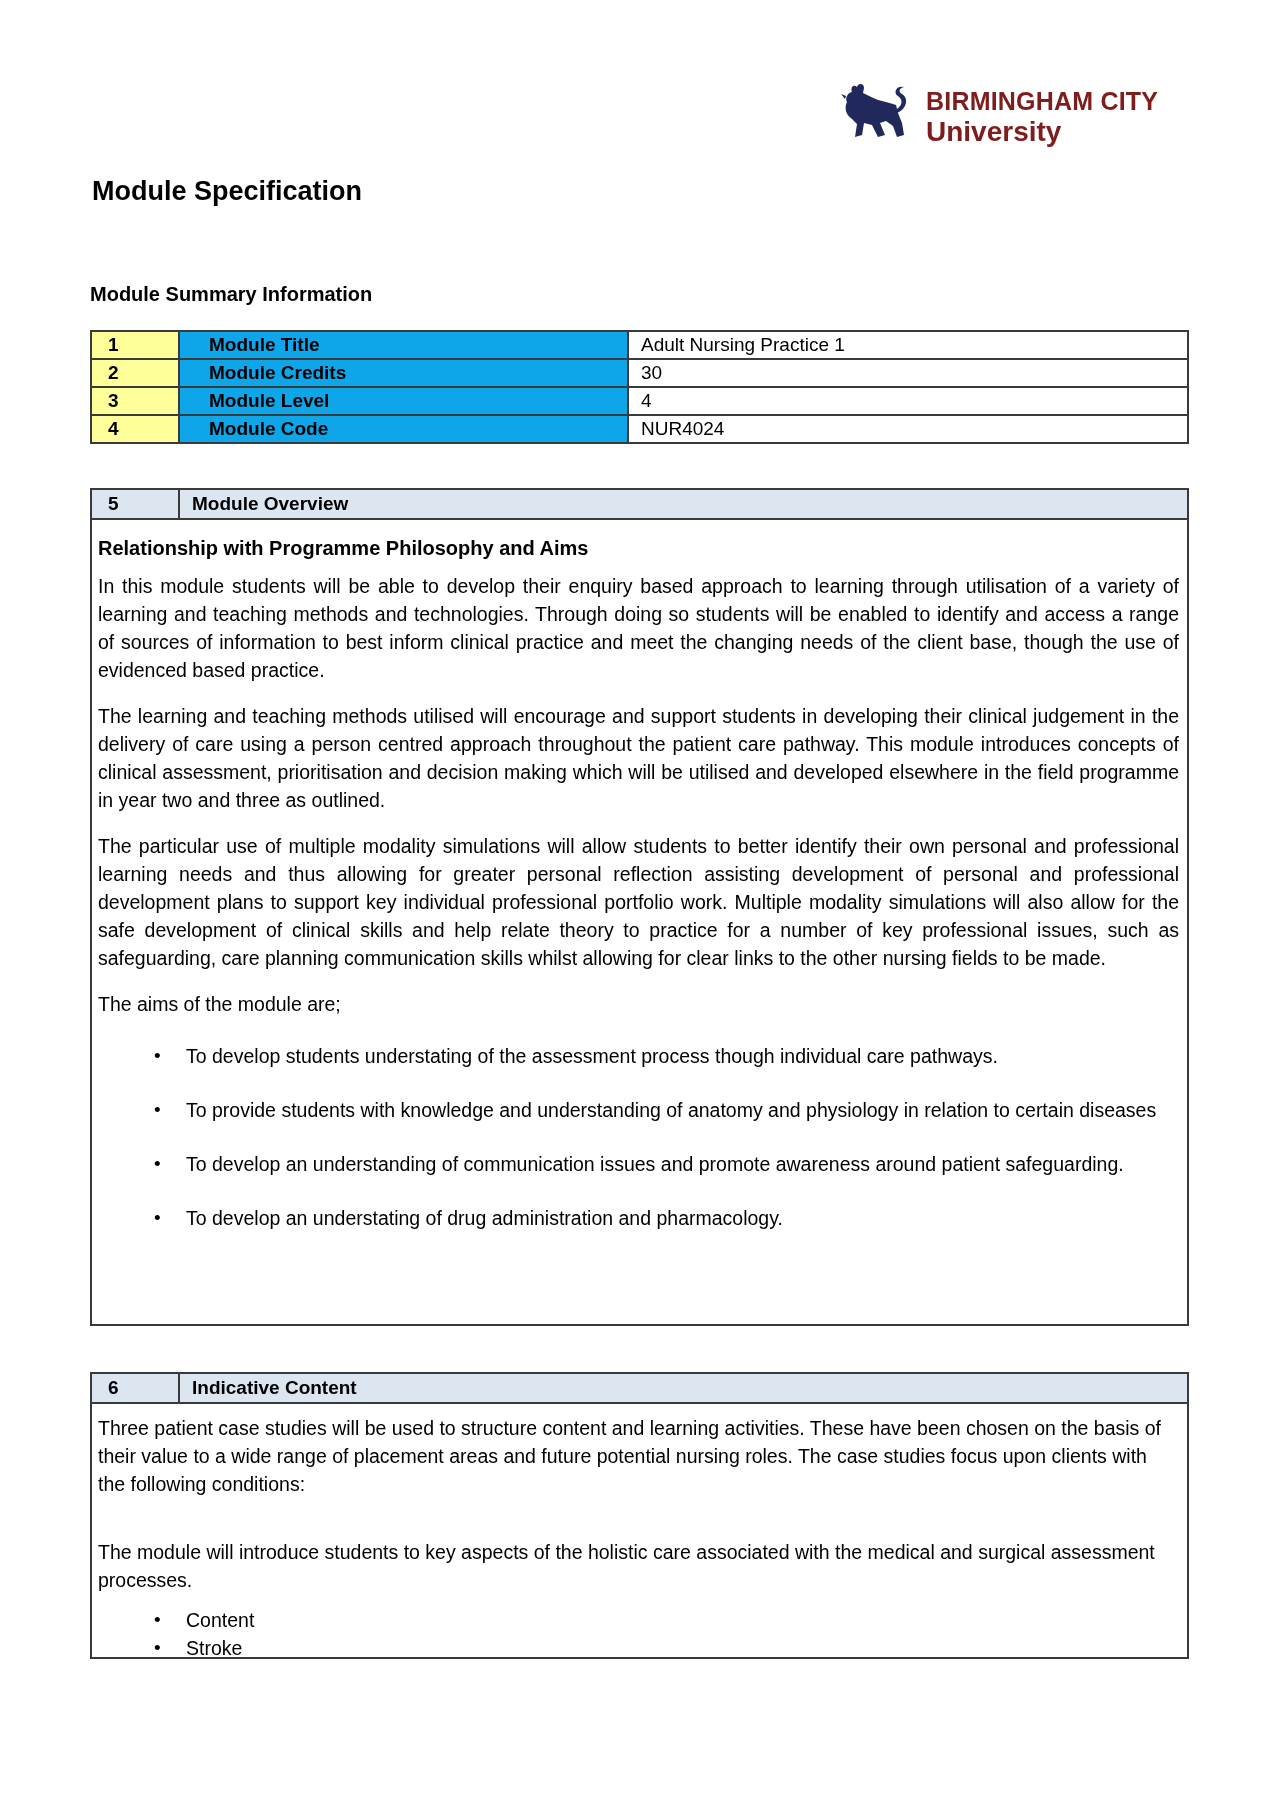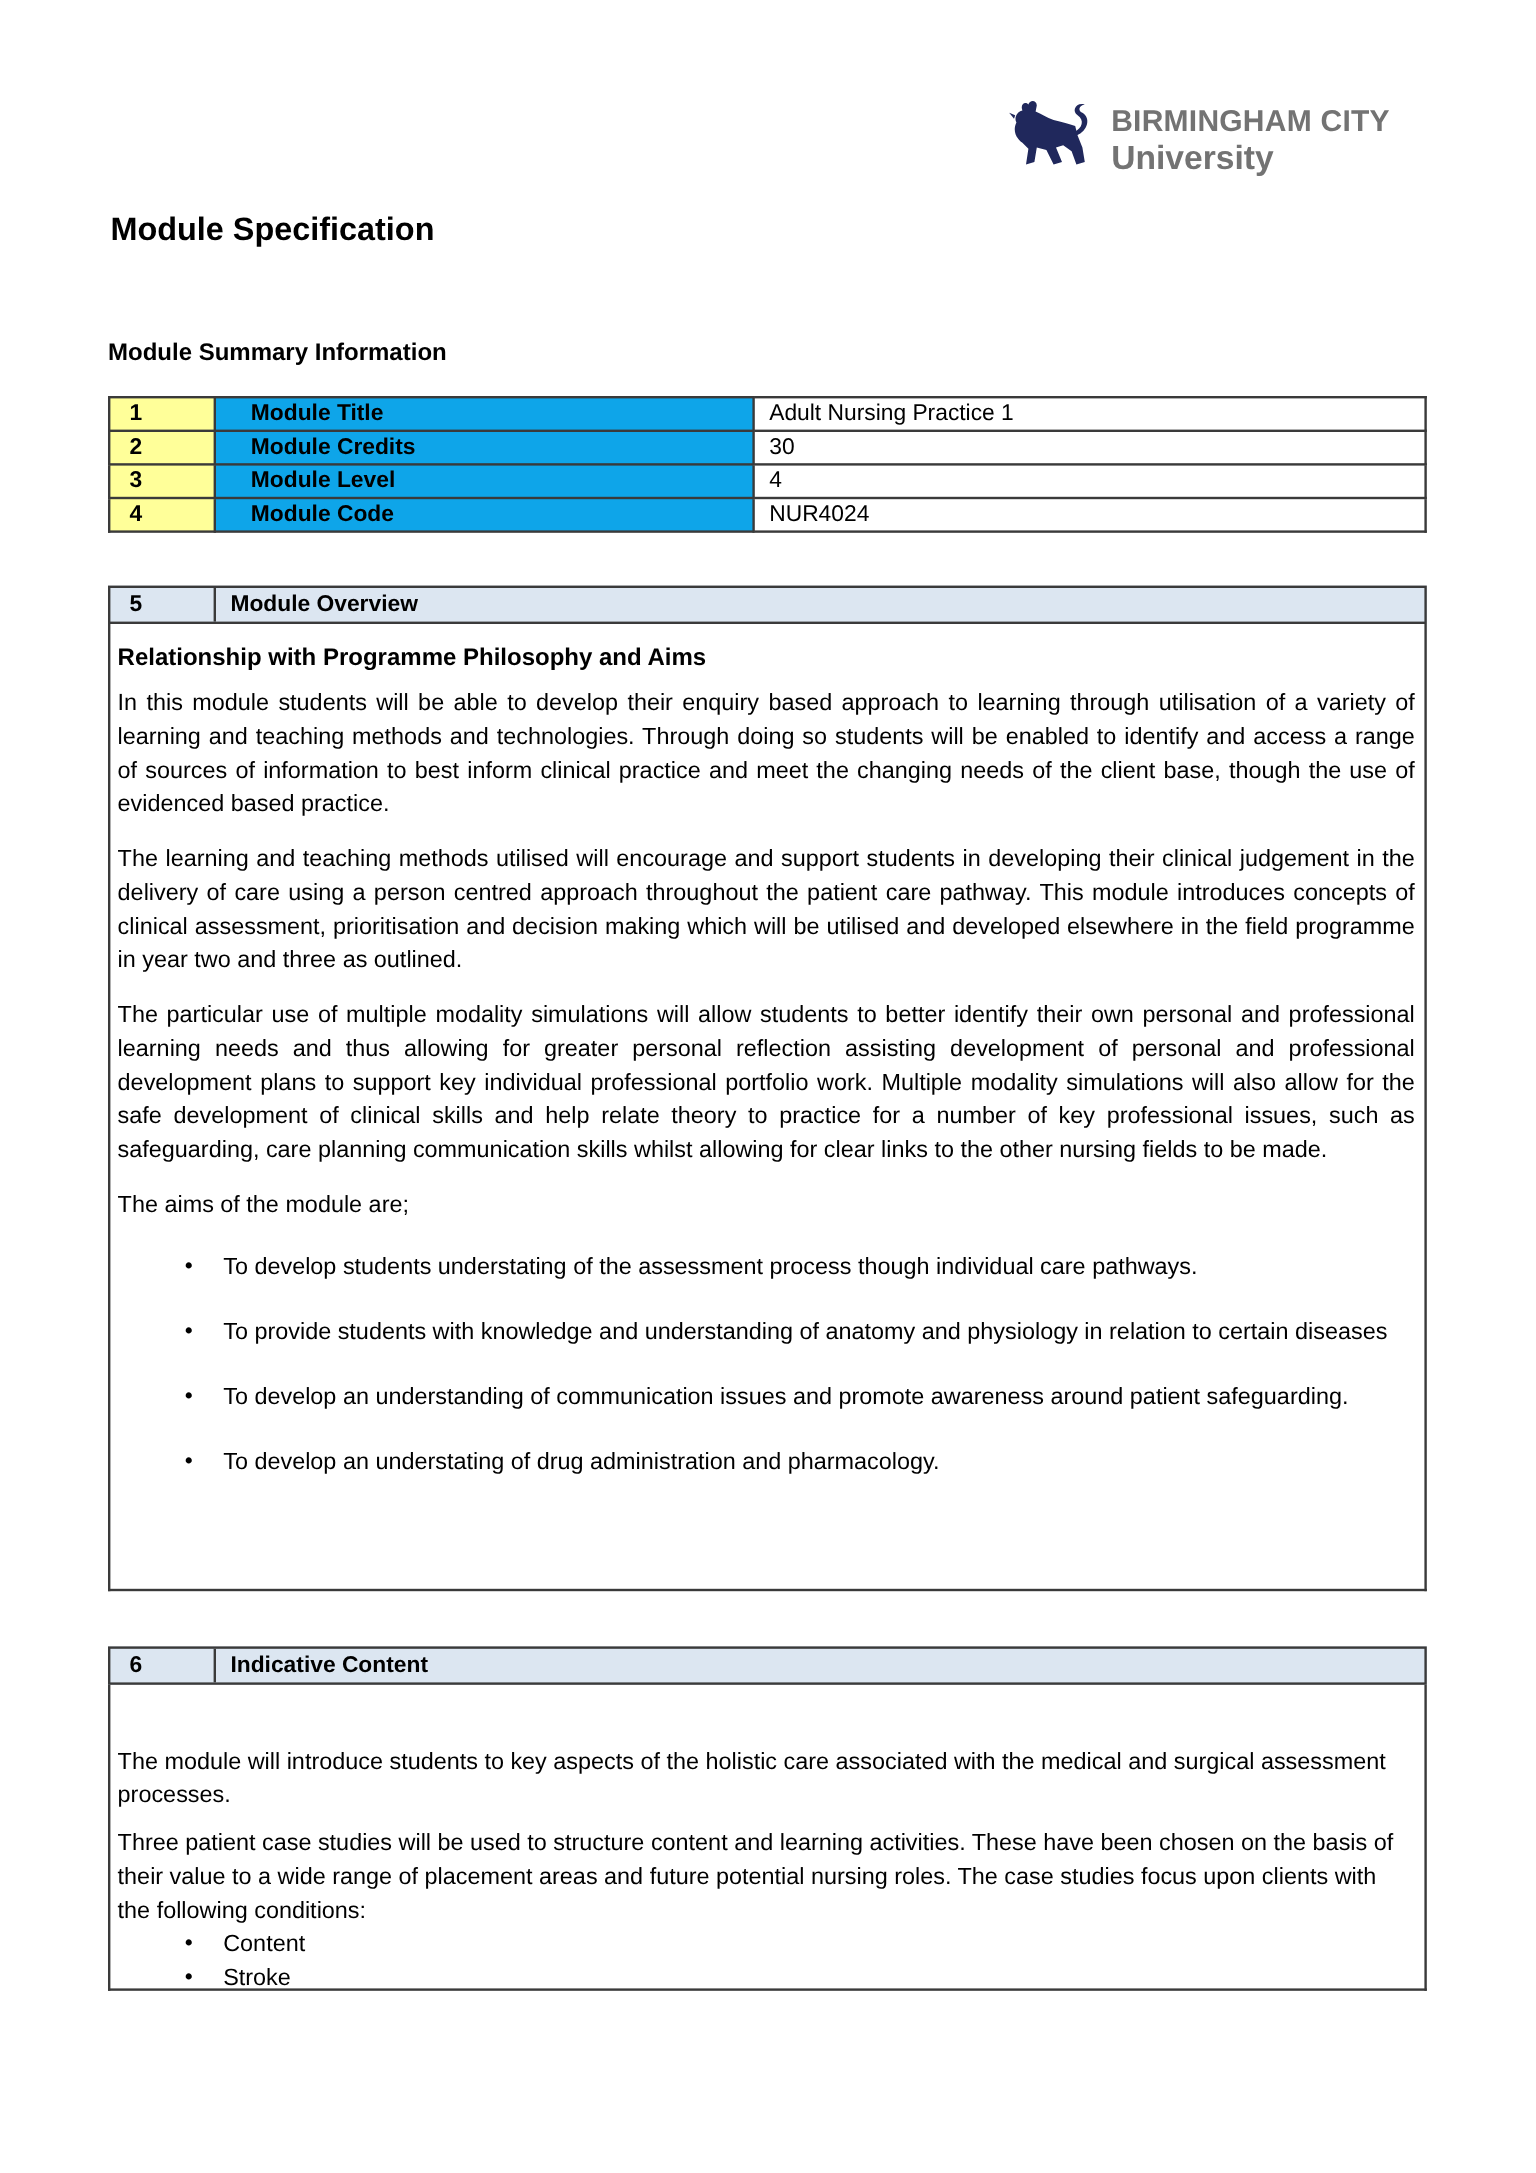--- a/index.html
+++ b/index.html
@@ -8,21 +8,21 @@
     width:1280px;height:1811px;
     background:#ffffff;
     font-family:"Liberation Sans", sans-serif;
     color:#000;
     overflow:hidden;
     margin:0 auto;
   }
   
   .logo{position:absolute;left:838px;top:76px;width:352px;height:82px;display:flex;align-items:center;}
   .logo svg{width:76px;height:72px;flex:0 0 auto;}
-  .logo-text{margin-left:12px;color:#737373;line-height:1;}
+  .logo-text{margin-left:12px;color:#7f1d1d;line-height:1;}
   .logo-brand{font-weight:bold;font-size:25px;letter-spacing:0.2px;}
   .logo-sub{font-weight:bold;font-size:28px;margin-top:4px;}
   
   .h1{position:absolute;left:92px;top:176px;font-size:27px;font-weight:bold;}
   .h2{position:absolute;left:90px;top:283px;font-size:20px;font-weight:bold;}
   
   .t1{position:absolute;left:90px;top:330px;width:1099px;border-collapse:collapse;table-layout:fixed;}
   .t1 td{border:2px solid #3a3a3a;height:26px;padding:0;font-size:19px;vertical-align:middle;}
   .t1 .c-num{width:70px;background:#ffff99;font-weight:bold;padding-left:16px;}
   .t1 .c-label{width:418px;background:#0ea5e9;font-weight:bold;padding-left:29px;}
@@ -125,22 +125,22 @@
       </ul>
     </div>
   </div>
 
   <div class="sec sec6" style="top:1372px;">
     <div class="sec-header">
       <div class="sec-num">6</div>
       <div class="sec-title">Indicative Content</div>
     </div>
     <div class="sec-body">
+      <p class="para" style="margin-bottom:0;text-align:left;">Three patient case studies will be used to structure content and learning activities.  These have been chosen on the basis of their value to a wide range of placement areas and future potential nursing roles. The case studies focus upon clients with the following conditions:</p>
       <p class="para" style="margin-top:40px;margin-bottom:12px;text-align:left;">The module will introduce students to key aspects of the holistic care associated with the medical and surgical assessment processes.</p>
-      <p class="para" style="margin-bottom:0;text-align:left;">Three patient case studies will be used to structure content and learning activities.  These have been chosen on the basis of their value to a wide range of placement areas and future potential nursing roles. The case studies focus upon clients with the following conditions:</p>
       <ul class="aims tight">
         <li>
           <span class="bullet">•</span>
           <span class="li-text">Content</span>
         </li>
         <li>
           <span class="bullet">•</span>
           <span class="li-text">Stroke</span>
         </li>
       </ul>

